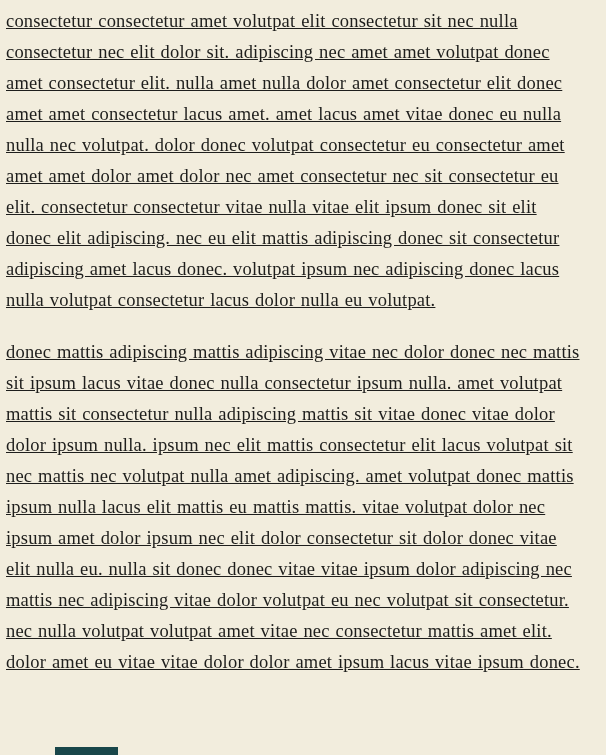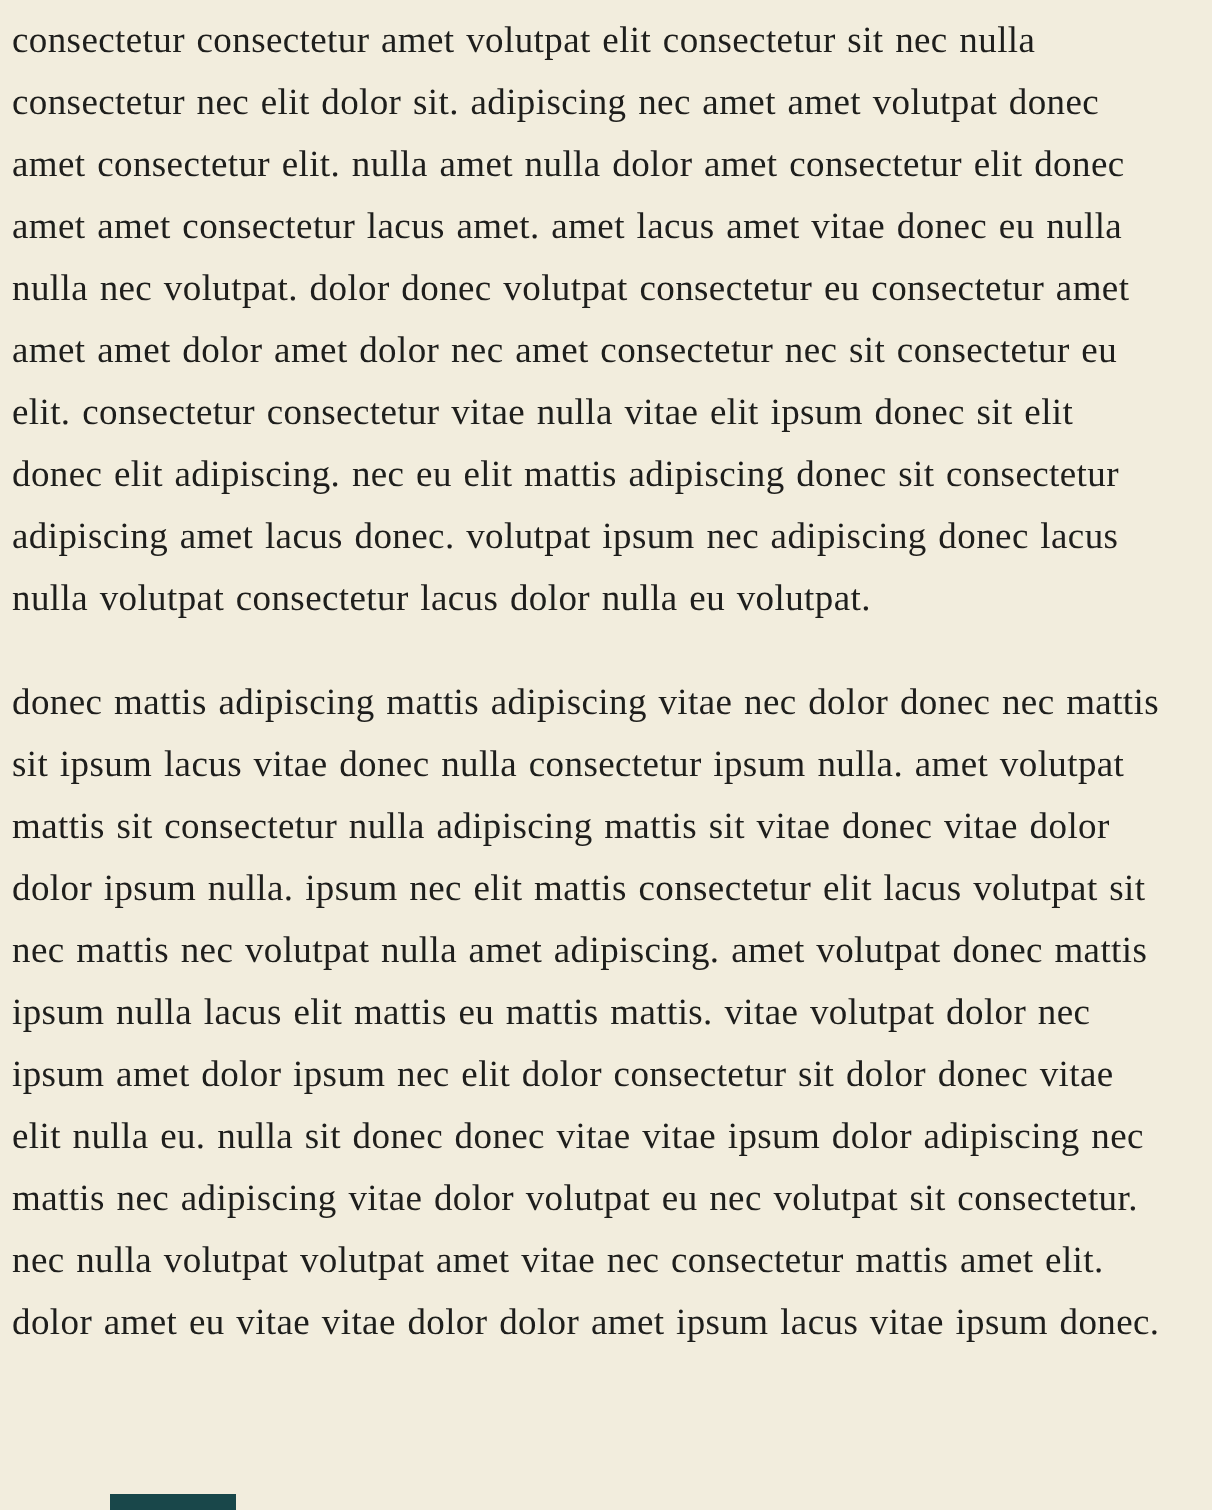--- a/index.html
+++ b/index.html
@@ -20,20 +20,21 @@
       padding: 6px 20px 0 6px;
     }
     .para {
       margin: 0 0 21px 0;
       font-size: 18.5px;
       line-height: 31px;
       letter-spacing: 0.2px;
       word-spacing: 1px;
       text-align: left;
       max-width: 582px;
+      text-decoration: underline;
     }
     .progress-bar {
       position: absolute;
       left: 55px;
       bottom: 0;
       width: 63px;
       height: 8px;
     }
   </style>
 </head>

